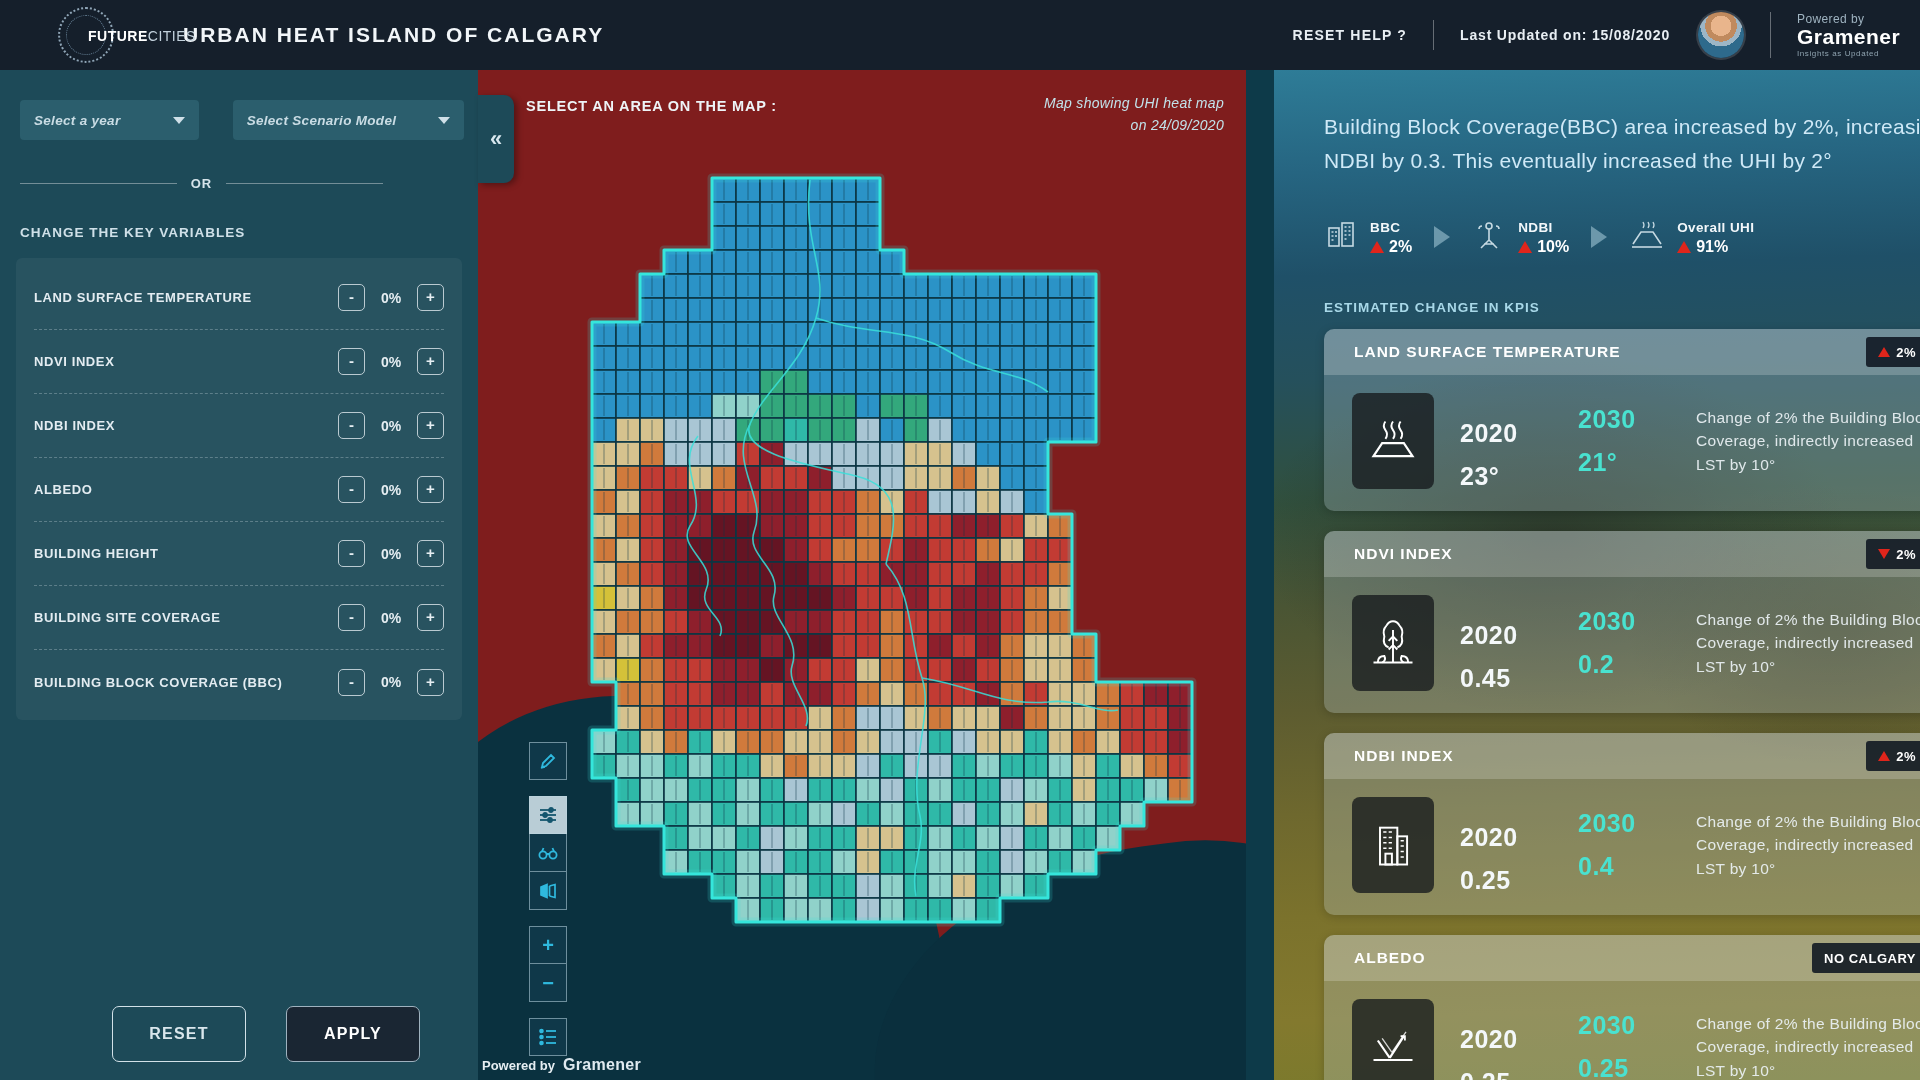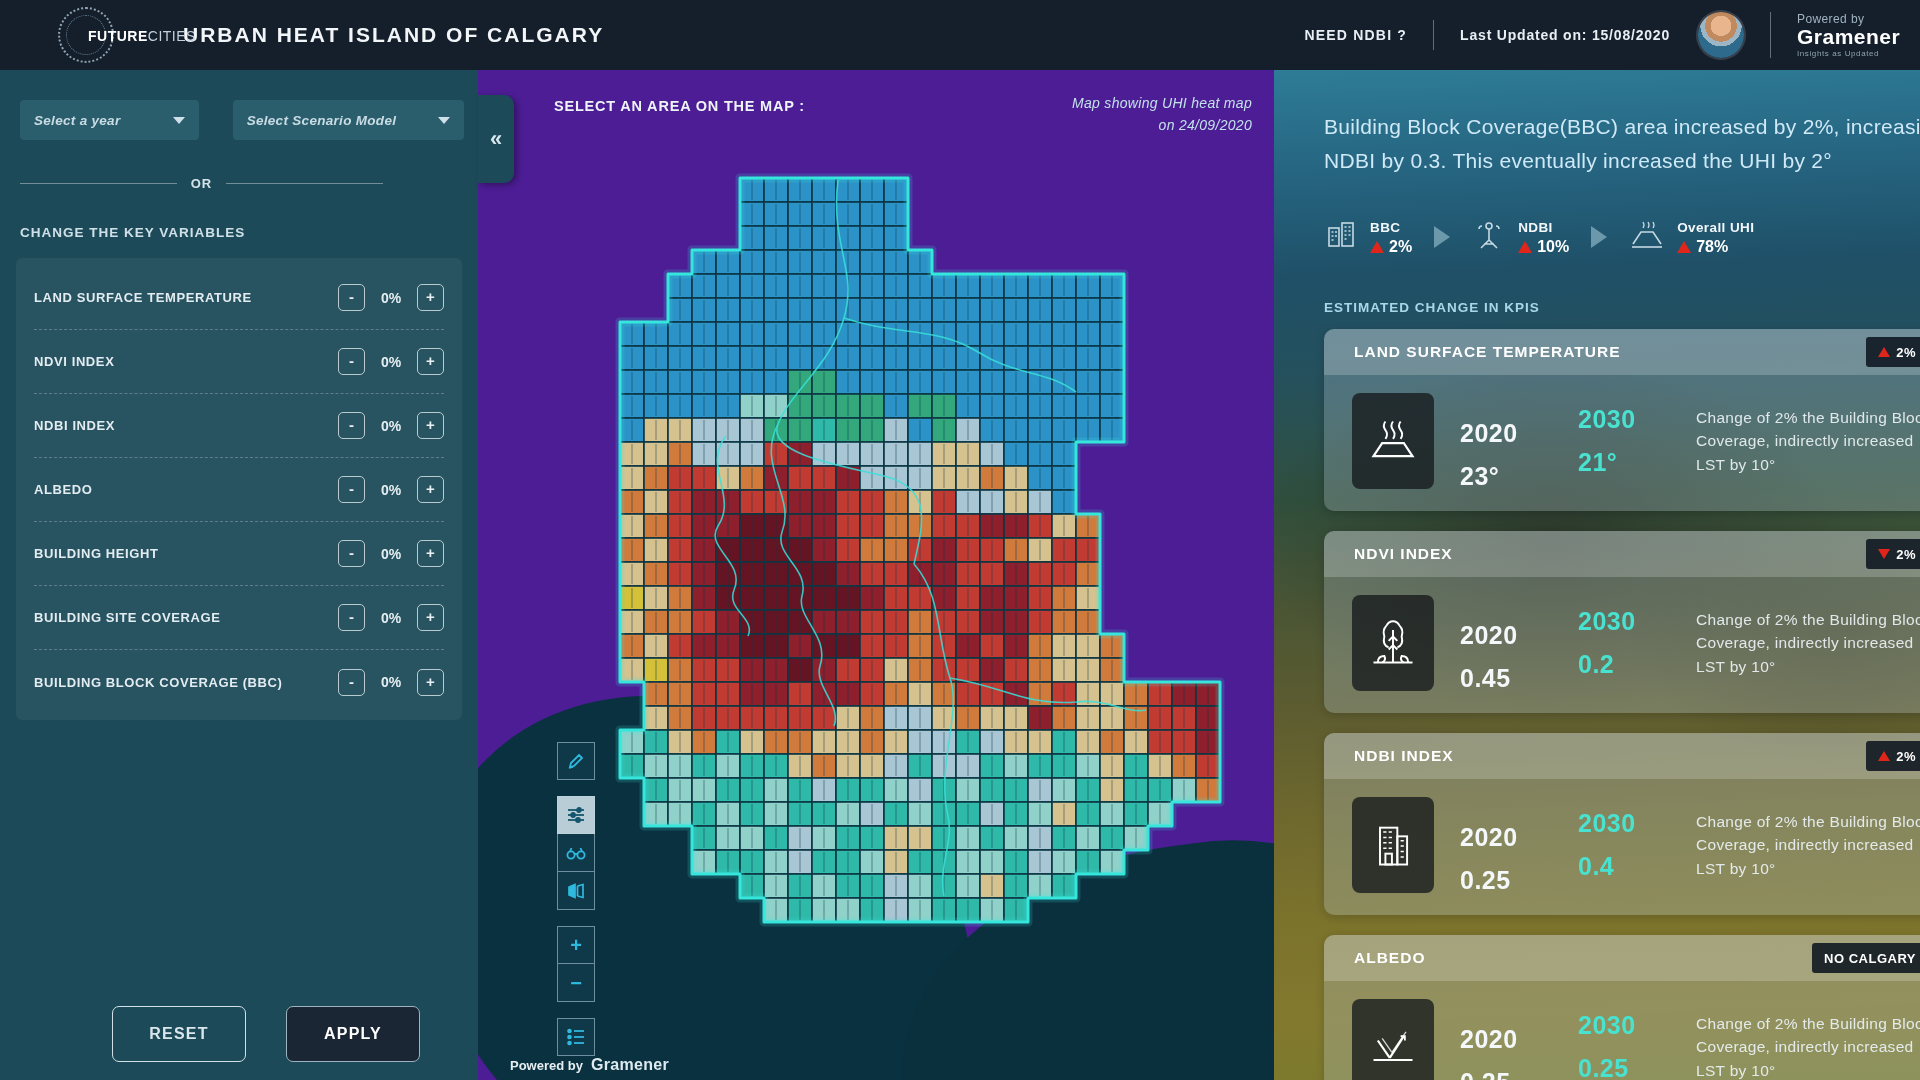--- a/index.html
+++ b/index.html
@@ -60,21 +60,21 @@
     display:flex; align-items:center; justify-content:center; cursor:pointer;margin-left:24px; }
   .btn.reset { width:134px; border:1.5px solid #d2e1e8; color:#d9e6ec; background:transparent; }
   .btn.apply { width:134px; border:1.5px solid #9fb2bf; color:#ffffff; background:#1a2633; }
 
   .collapse-tab { position:absolute; left:478px; top:95px; width:36px; height:88px; background:#1d4a58;
     border-radius:0 10px 10px 0; z-index:21; display:flex; align-items:center; justify-content:center;
     box-shadow:3px 2px 6px rgba(0,0,0,.35); cursor:pointer;
     color:#d8e8ef; font-size:22px; font-weight:bold; }
 
   
-  .map-panel { position:absolute; left:478px; top:70px; width:796px; height:1010px; background:#4c1d95; overflow:hidden; }
+  .map-panel { position:absolute; left:450px; top:70px; width:796px; height:1010px; background:#7f1d1d; overflow:hidden; }
   .map-water1 { position:absolute; left:-60px; top:640px; width:560px; height:480px; background:#0a313f;
     border-radius:45% 55% 40% 60%; transform:rotate(18deg); }
   .map-water2 { position:absolute; left:420px; top:780px; width:520px; height:360px; background:#0a2f3d;
     border-radius:60% 40% 55% 45%; transform:rotate(-8deg); }
   .map-prompt { position:absolute; left:76px; top:28px; color:#eef4f7; font-weight:bold; font-size:14.5px;
     letter-spacing:.8px; }
   .map-caption { position:absolute; right:22px; top:22px; text-align:right; color:#c2e2ea; font-style:italic;
     font-size:14px; line-height:1.6; letter-spacing:.3px; }
   .city-svg { position:absolute; left:128px; top:96px; }
   .map-tools { position:absolute; left:79px; top:672px; width:38px; display:flex; flex-direction:column; gap:16px; }
@@ -138,21 +138,21 @@
 
 <div class="stage">
 
   <div class="header">
     <div class="logo-wrap">
       <div class="logo-circle"></div>
       <div class="logo-text"><span class="f1">FUTURE</span><span class="f2">CITIES</span></div>
     </div>
     <div class="app-title">URBAN HEAT ISLAND OF CALGARY</div>
     <div class="header-right">
-      <div class="need-help">NEED NDBI ?</div>
+      <div class="need-help">RESET HELP ?</div>
       <div class="hdr-div"></div>
       <div class="last-updated">Last Updated on: 15/08/2020</div>
       <div class="avatar"></div>
       <div class="powered-hdr">
         <div class="p1">Powered by</div>
         <div class="p2">Gramener</div>
         <div class="p3">Insights as Updated</div>
       </div>
     </div>
   </div>
@@ -1519,21 +1519,21 @@
           <div class="flow-item">
     <span class="flow-icon"><svg width="36" height="34" viewBox="0 0 36 34" fill="none" stroke="currentColor" stroke-width="1.6">
                 <path d="M4 26 L12 14 H24 L32 26"></path>
                 <line x1="3" y1="29" x2="33" y2="29"></line>
                 <path d="M14 10 q2 -3 0 -6 M19 10 q2 -3 0 -6 M24 10 q2 -3 0 -6" stroke-width="1.3"></path>
               </svg></span>
     <span class="flow-meta">
       <span class="fl-label">Overall UHI</span>
       <span class="fl-change">
         <span class="tri-up"></span>
-        <span class="fl-pct">78%</span>
+        <span class="fl-pct">91%</span>
       </span>
     </span>
   </div>
         </div>
       <div class="kpi-title">ESTIMATED CHANGE IN KPIS</div>
       <div class="cards" id="cards">
           <div class="kpi-card">
     <div class="kpi-head">
       <div class="kpi-card-title">LAND SURFACE TEMPERATURE</div>
       <div class="kpi-badge">

